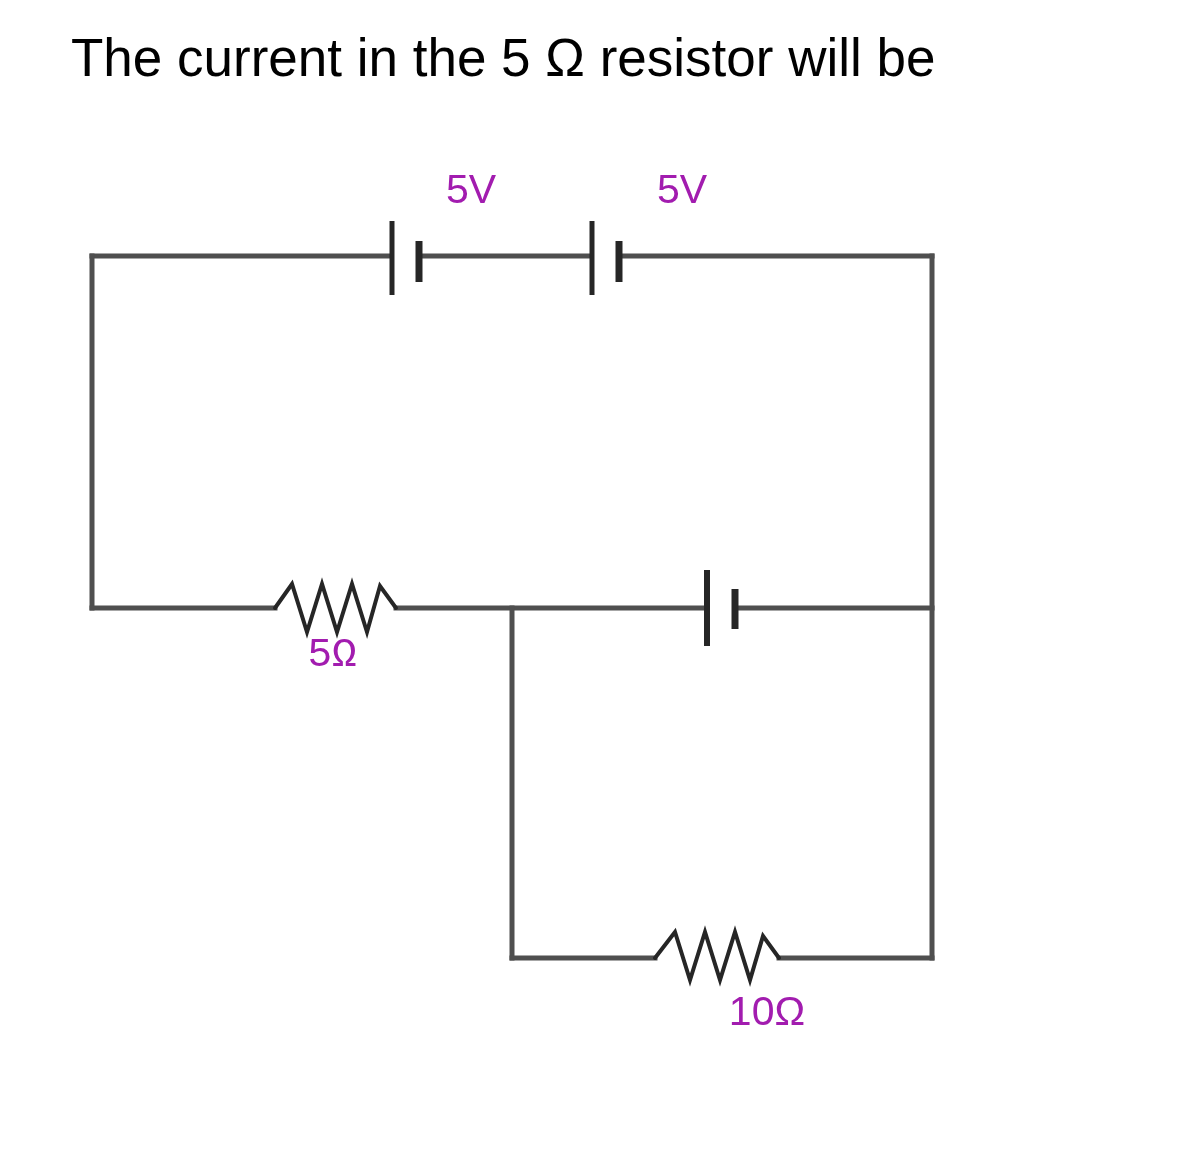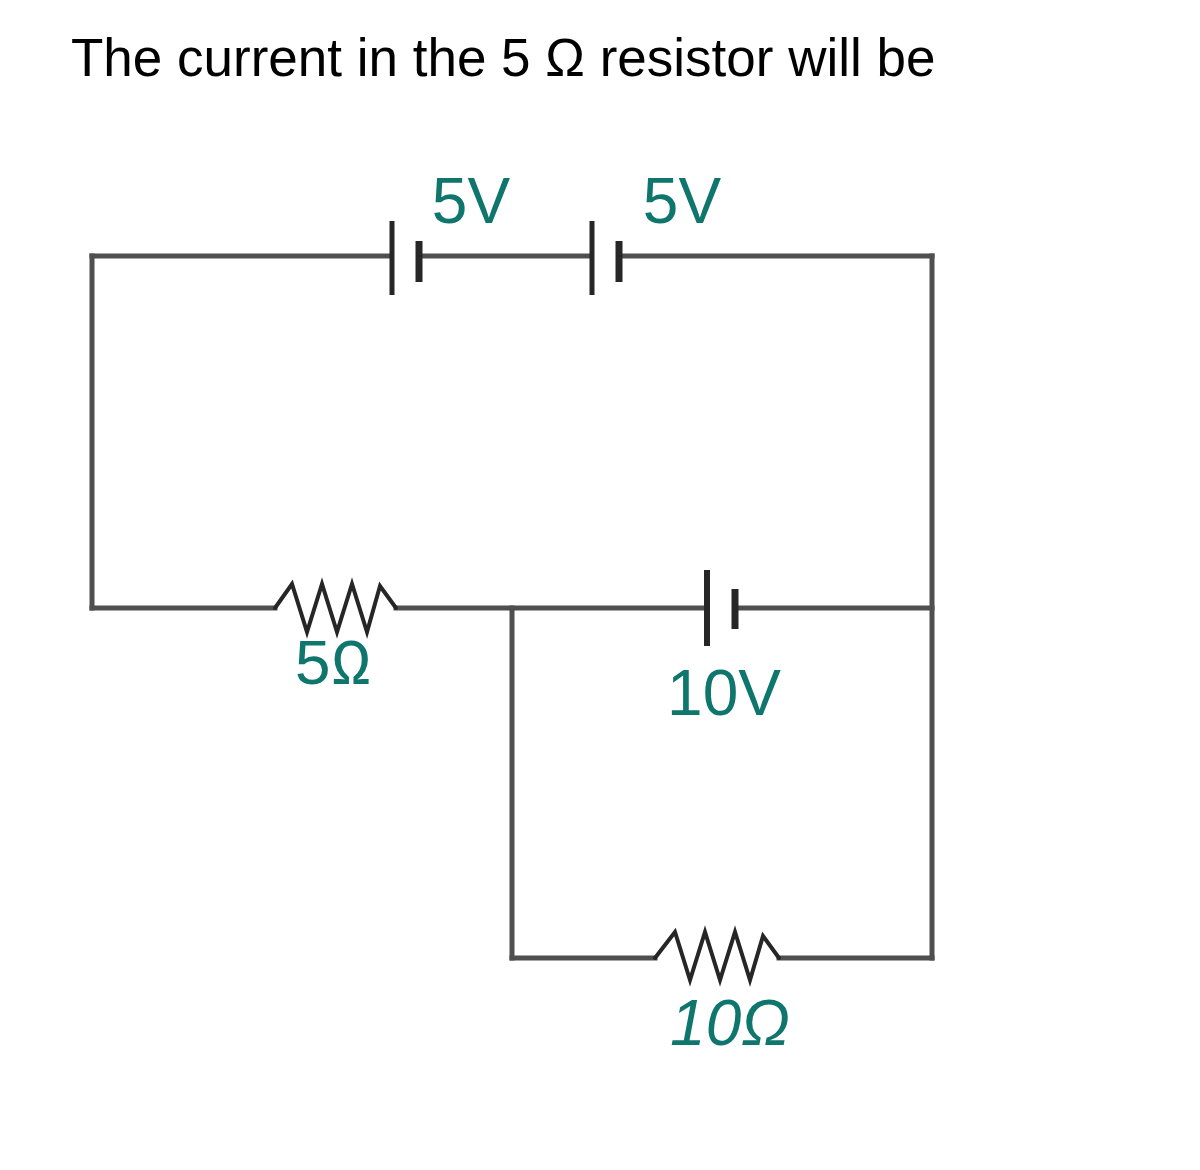--- a/index.html
+++ b/index.html
@@ -25,31 +25,31 @@
     color: #000000;
     white-space: nowrap;
   }
   .circuit-svg {
     position: absolute;
     left: 0;
     top: 0;
   }
   .clabel {
     position: absolute;
-    font-size: 64px;
+    font-size: 41px;
     line-height: 1;
-    color: #0f766e;
+    color: #a21caf;
     transform: translateX(-50%);
     white-space: nowrap;
   }
   .lbl-batt1 { left: 464px; top: 169px; }
   .lbl-batt2 { left: 675px; top: 169px; }
   .lbl-res5  { left: 325px; top: 635px; font-family: Liberation Mono, monospace; }
   .lbl-batt3 { left: 717px; top: 661px; }
-  .lbl-res10 { left: 723px; top: 991px; font-style: italic; }
+  .lbl-res10 { left: 760px; top: 991px; }
 </style>
 </head>
 <body>
 
 <div class="page">
 
   <div class="question-title">The current in the 5 Ω resistor will be</div>
 
   <svg class="circuit-svg" width="1200" height="1170" viewBox="0 0 1200 1170">
 
@@ -81,17 +81,16 @@
       <polyline points="648,958 668,932 683,980 698,932 713,980 728,932 743,980 756,936 772,958"></polyline>
     </g>
   </svg>
 
   <div class="clabel lbl-batt1">5V</div>
 
   <div class="clabel lbl-batt2">5V</div>
 
   <div class="clabel lbl-res5">5Ω</div>
 
-  <div class="clabel lbl-batt3">10V</div>
 
   <div class="clabel lbl-res10">10Ω</div>
 
 </div>
 
 </body></html>

